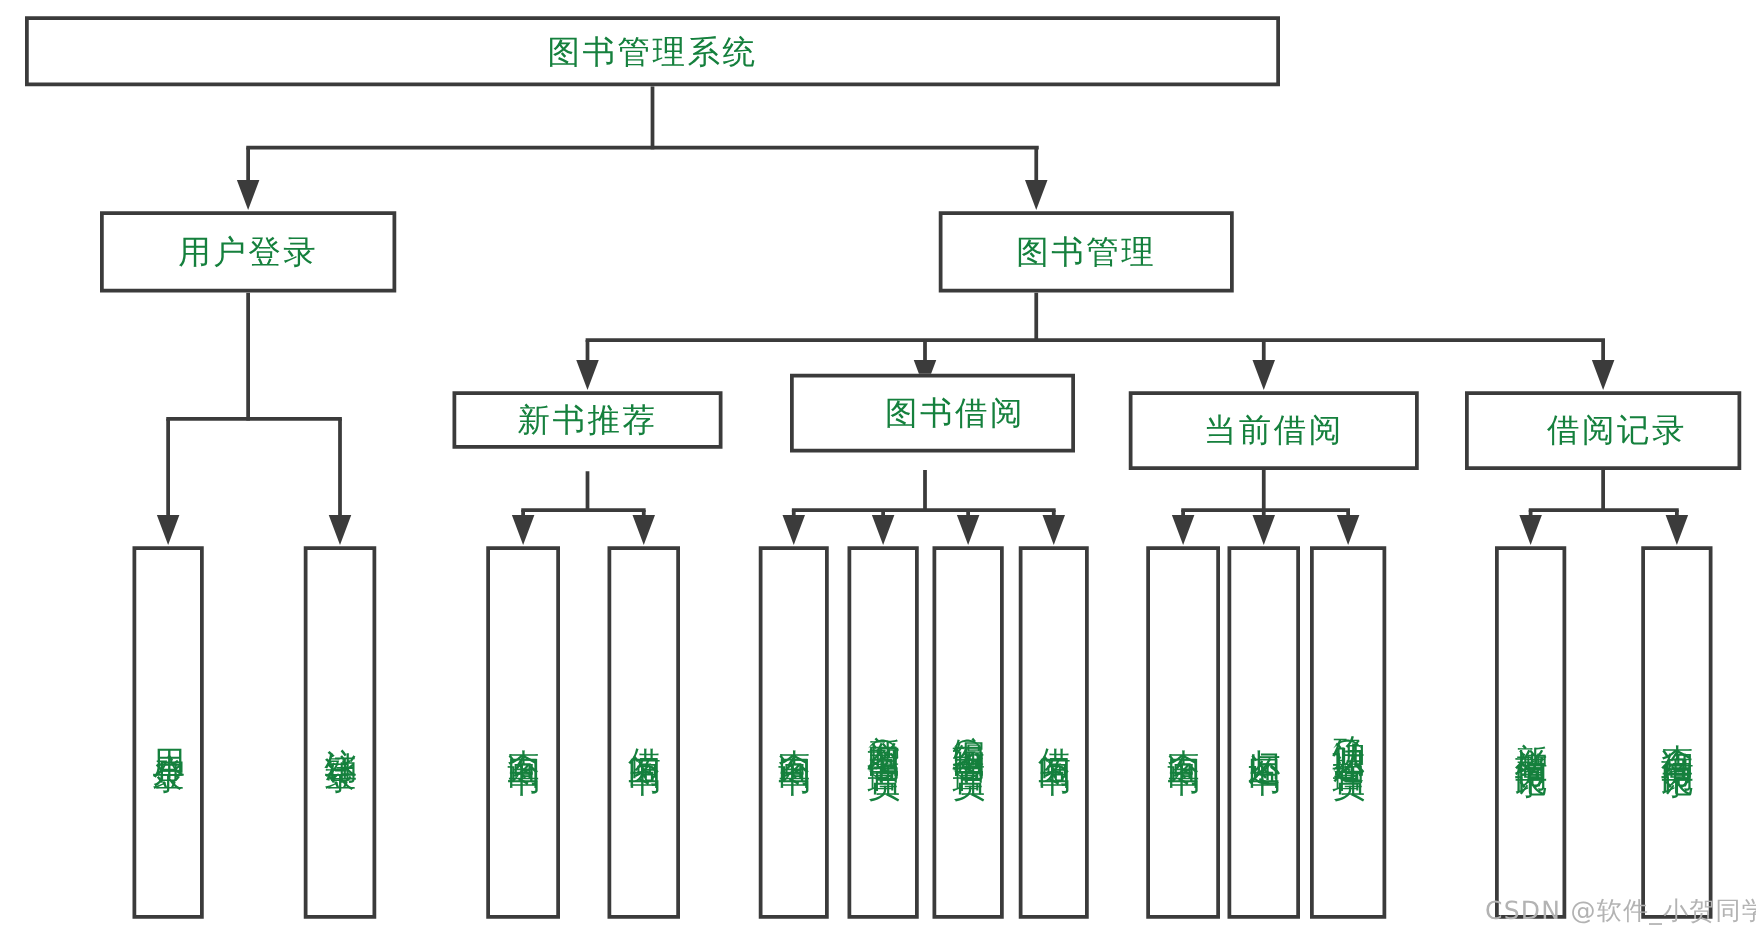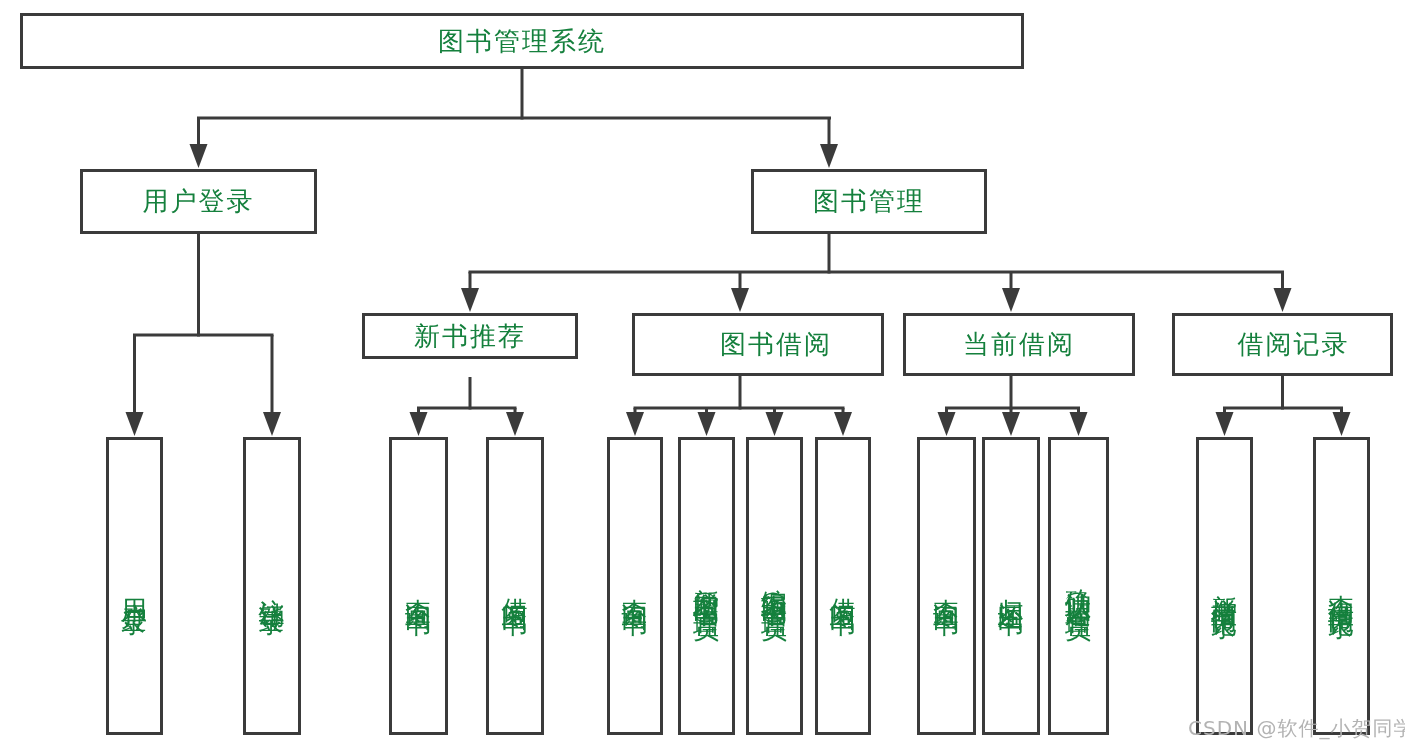--- a/index.html
+++ b/index.html
@@ -137,21 +137,21 @@
   <div class="node" style="left:80px; top:169px; width:237px; height:65px;">
     <span class="h-label">用户登录</span>
   </div>
   <div class="node" style="left:711px; top:169px; width:236px; height:65px;margin-left:40px;">
     <span class="h-label">图书管理</span>
   </div>
 
   <div class="node" style="left:362px; top:313px; width:216px; height:46px;">
     <span class="h-label">新书推荐</span>
   </div>
-  <div class="node" style="left:632px; top:313px; width:252px; height:63px;padding-left:36px;">
+  <div class="node" style="left:632px; top:299px; width:228px; height:63px;padding-left:36px;">
     <span class="h-label">图书借阅</span>
   </div>
   <div class="node" style="left:903px; top:313px; width:232px; height:63px;">
     <span class="h-label">当前借阅</span>
   </div>
   <div class="node" style="left:1172px; top:313px; width:221px; height:63px;padding-left:22px;">
     <span class="h-label">借阅记录</span>
   </div>
 
   <div class="node leaf" style="left:106px; top:437px; width:57px; height:298px;">

